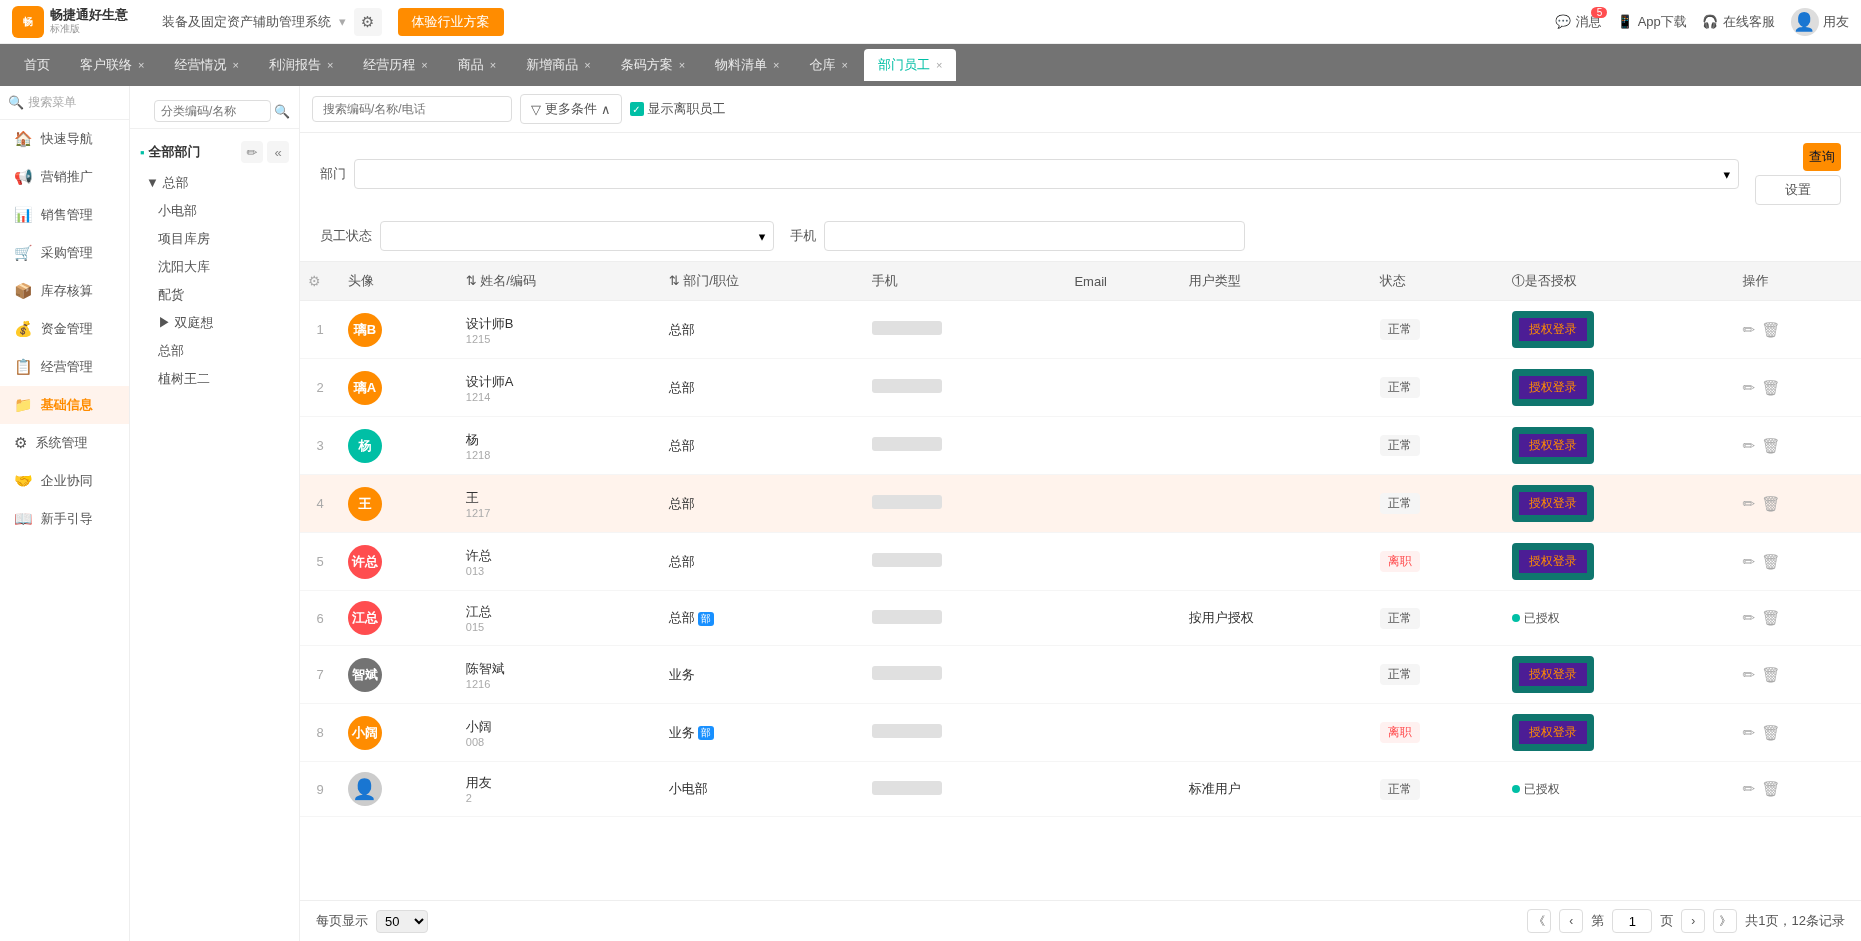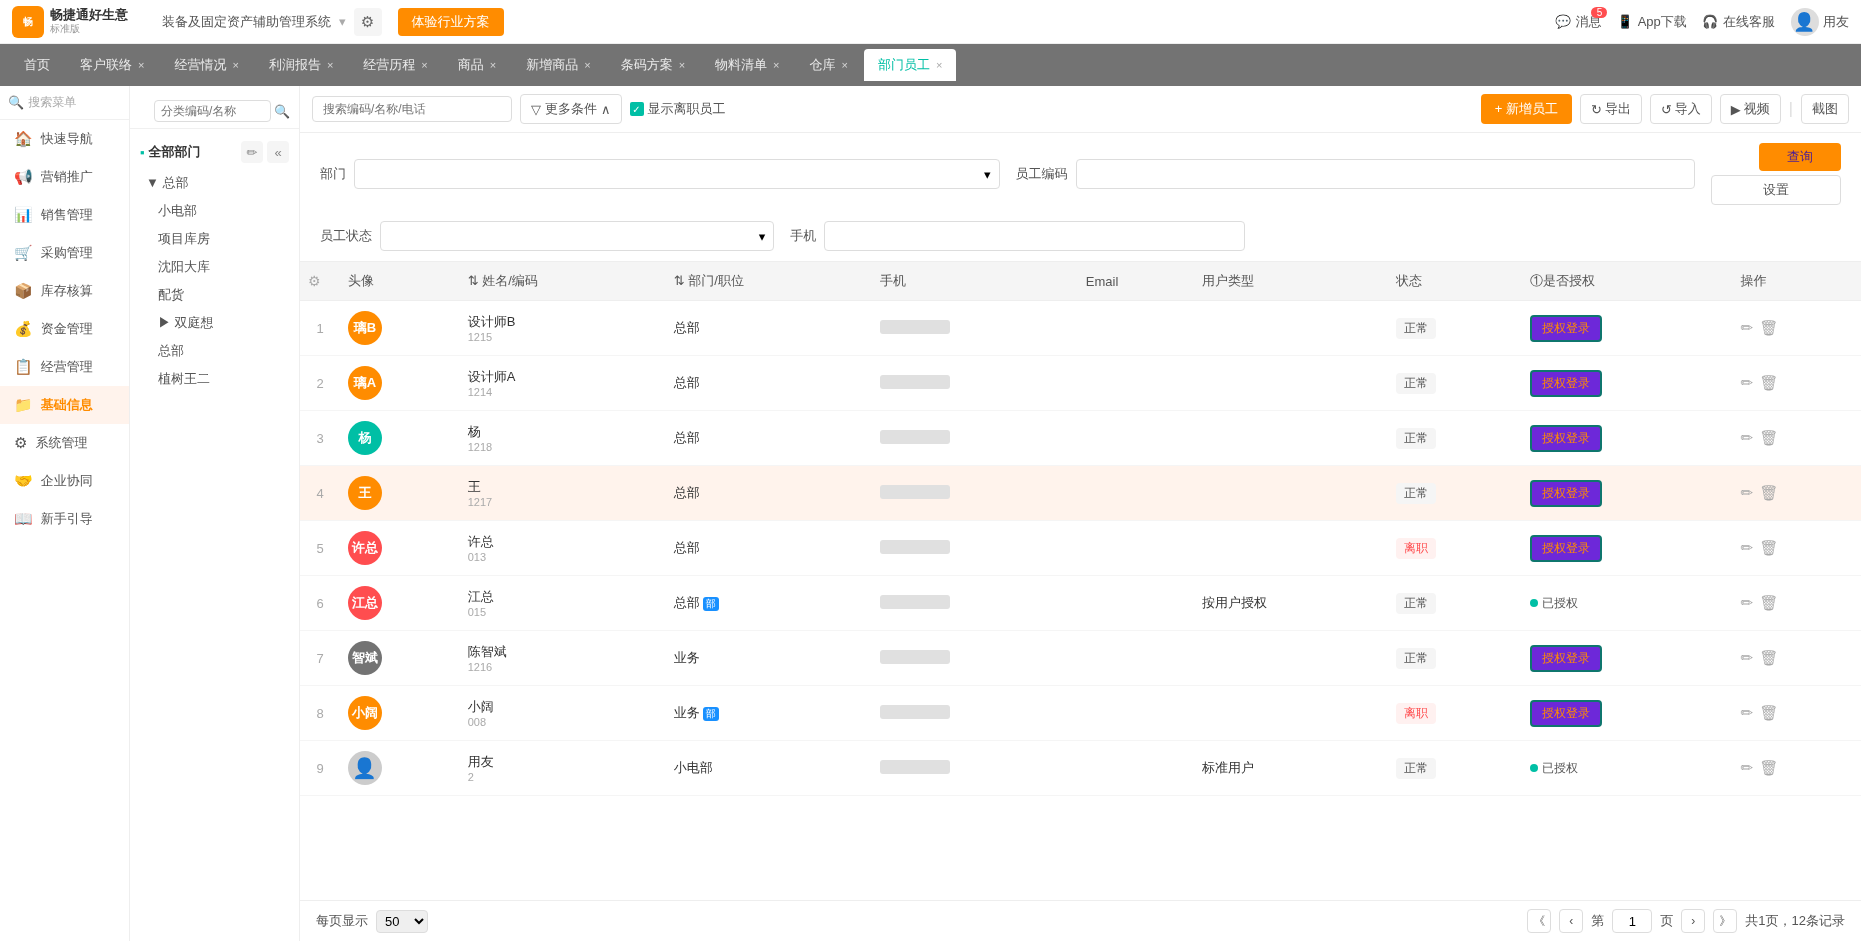--- a/index.html
+++ b/index.html
@@ -66,33 +66,33 @@
     .add-emp-btn { background: #ff8c00; color: #fff; border: none; border-radius: 4px; padding: 6px 14px; font-size: 13px; cursor: pointer; display: flex; align-items: center; gap: 4px; }
     .export-btn { border: 1px solid #ddd; border-radius: 4px; padding: 5px 10px; background: #fff; cursor: pointer; font-size: 12px; color: #555; display: flex; align-items: center; gap: 3px; }
 
     
     .filter-panel { background: #fff; border-bottom: 1px solid #eee; padding: 10px 20px; display: flex; flex-wrap: wrap; gap: 10px; align-items: flex-end; }
     .filter-field { display: flex; align-items: center; gap: 8px; flex: 1; }
     .filter-label { color: #555; font-size: 13px; white-space: nowrap; }
     .filter-select { border: 1px solid #ddd; border-radius: 4px; padding: 5px 8px; font-size: 13px; background: #fff; outline: none; width: 200px; cursor: pointer; display: flex; align-items: center; justify-content: space-between; min-height: 30px; }
     .filter-input { border: 1px solid #ddd; border-radius: 4px; padding: 5px 8px; font-size: 13px; width: 200px; outline: none; height: 30px; }
     .filter-actions { display: flex; flex-direction: column; gap: 4px; }
-    .search-btn { background: #ff8c00; color: #4c1d95; border: none; border-radius: 4px; padding: 5px 28px; font-size: 13px; cursor: pointer; margin-left: 48px; }
+    .search-btn { background: #ff8c00; color: #0f172a; border: none; border-radius: 4px; padding: 5px 6px; font-size: 13px; cursor: pointer; margin-left: 48px; }
     .set-btn { border: 1px solid #ddd; border-radius: 4px; padding: 5px 16px; background: #fff; font-size: 13px; cursor: pointer; color: #555; }
 
     
     .emp-table-wrapper { flex: 1; overflow: auto; background: #fff; }
     .emp-table { width: 100%; border-collapse: collapse; }
     .emp-table th { background: #f5f5f5; padding: 10px 8px; text-align: left; font-weight: normal; color: #555; font-size: 13px; white-space: nowrap; border-bottom: 1px solid #eee; position: sticky; top: 0; z-index: 1; }
     .emp-table td { padding: 10px 8px; border-bottom: 1px solid #f5f5f5; color: #333; font-size: 13px; vertical-align: middle; }
     .emp-table tr.highlighted td { background: #fff3ec; }
     .avatar-circle { width: 34px; height: 34px; border-radius: 50%; display: flex; align-items: center; justify-content: center; color: #fff; font-size: 13px; font-weight: bold; flex-shrink: 0; }
     .status-normal { color: #555; background: #f5f5f5; border-radius: 4px; padding: 2px 8px; font-size: 12px; display: inline-block; }
     .status-resigned { color: #ff4d4f; background: #fff1f0; border-radius: 4px; padding: 2px 8px; font-size: 12px; display: inline-block; }
-    .auth-btn { border: 2px solid #0f766e; color: #ff8c00; background: #6d28d9; border-radius: 4px; padding: 3px 10px; font-size: 12px; cursor: pointer; white-space: nowrap; }
+    .auth-btn { border: 7px solid #0f766e; color: #ff8c00; background: #4c1d95; border-radius: 4px; padding: 3px 10px; font-size: 12px; cursor: pointer; white-space: nowrap; }
     .auth-granted { color: #555; font-size: 12px; display: flex; align-items: center; gap: 4px; }
     .auth-dot { width: 8px; height: 8px; border-radius: 50%; background: #00bfa5; display: inline-block; }
     .action-btns { display: flex; align-items: center; gap: 6px; }
     .edit-btn { color: #aaa; cursor: pointer; font-size: 15px; }
     .del-btn { color: #aaa; cursor: pointer; font-size: 15px; }
     .emp-name-code { display: flex; flex-direction: column; }
     .emp-name { font-size: 13px; color: #333; }
     .emp-code { font-size: 11px; color: #aaa; }
     .dept-badge { display: inline-flex; align-items: center; background: #1890ff; color: #fff; border-radius: 3px; font-size: 10px; padding: 0 3px; margin-left: 3px; vertical-align: middle; }
     .phone-blur { background: #e0e0e0; border-radius: 3px; height: 14px; display: inline-block; width: 70px; }
@@ -284,53 +284,30 @@
           <input type="text" class="emp-search-input" placeholder="搜索编码/名称/电话" style="">
           <button class="filter-btn">
             <span>▽</span>
             <span>更多条件</span>
             <span>∧</span>
           </button>
           <div class="show-resigned">
             <div class="checkbox-checked">✓</div>
             <span>显示离职员工</span>
           </div>
-          <div class="toolbar-right">
-            <button class="add-emp-btn">+ 新增员工</button>
-            <button class="export-btn">
-              <span>↻</span>
-              <span>导出</span>
-            </button>
-            <button class="export-btn">
-              <span>↺</span>
-              <span>导入</span>
-            </button>
-            <button class="export-btn">
-              <span>▶</span>
-              <span>视频</span>
-            </button>
-            <span style="color:#ddd; font-size:16px;">|</span>
-            <button class="export-btn">
-              <span>截图</span>
-            </button>
-          </div>
         </div>
 
         <div class="filter-panel">
           <div style="display:flex; width:100%; gap:16px; align-items:center;">
             <div class="filter-field">
               <span class="filter-label">部门</span>
               <div class="filter-select" style="flex:1;">
                 <span></span>
                 <span>▾</span>
               </div>
-            </div>
-            <div class="filter-field">
-              <span class="filter-label">员工编码</span>
-              <input class="filter-input" style="flex: 1 1 0%;">
             </div>
             <div class="filter-actions">
               <button class="search-btn">查询</button>
               <button class="set-btn">设置</button>
             </div>
           </div>
           <div style="display:flex; width:100%; gap:16px; align-items:center; margin-top:6px;">
             <div class="filter-field">
               <span class="filter-label">员工状态</span>
               <div class="filter-select" style="flex:1;">

